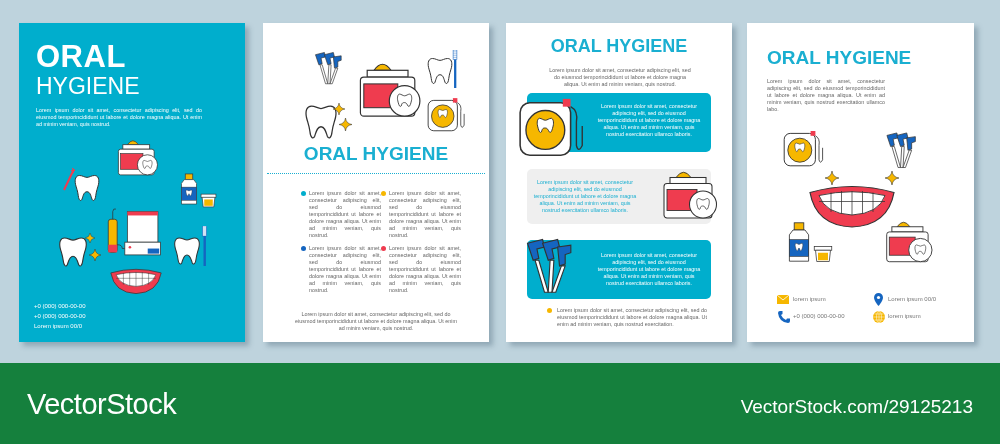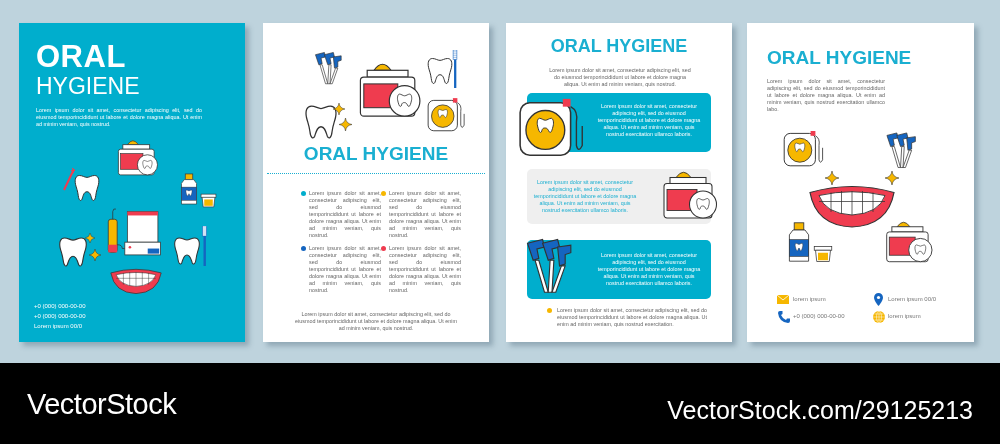--- a/index.html
+++ b/index.html
@@ -40,23 +40,23 @@
   .p3 .btext { position: absolute; width: 104px; font-size: 5.4px; line-height: 7px; text-align: center; }
   .p3 .foot { left: 51px; top: 284px; width: 150px; }
   .p3 .fdot { left: 41px; top: 285px; width: 5px; height: 5px; border-radius: 50%; background: #f6b700; }
 
   
   .p4 .title { left: 20px; top: 24px; font-size: 19px; font-weight: bold; color: #1aafd1; }
   .p4 .intro { left: 20px; top: 55px; width: 118px; }
   .p4 .ci { position: absolute; font-size: 6px; color: #777; }
   .p4 .cicon { position: absolute; }
 
-  .band { position: absolute; left: 0; top: 363px; width: 1000px; height: 81px; background: #000000; }
+  .band { position: absolute; left: 0; top: 363px; width: 1000px; height: 81px; background: #15803d; }
   .brand { position: absolute; left: 27px; top: 25px; font-size: 29px; color: #fff; letter-spacing: -0.5px; }
-  .ref { position: absolute; right: 27px; top: 33px; font-size: 25px; color: #fff; }
+  .ref { position: absolute; right: 27px; top: 33px; font-size: 19px; color: #fff; }
 </style>
 </head>
 <body>
 
 <svg width="0" height="0" style="position:absolute">
   <defs>
     <symbol id="tooth" viewBox="0 0 20 24">
       <path d="M4 2 C1 2 0 5 0.8 9 C1.5 12 2.5 14 3 18 C3.4 22 5 23 6 21 C7 18 7.5 15 10 15 C12.5 15 13 18 14 21 C15 23 16.6 22 17 18 C17.5 14 18.5 12 19.2 9 C20 5 19 2 16 2 C13.5 2 12 3.5 10 3.5 C8 3.5 6.5 2 4 2 Z" fill="#fff" stroke="#333" stroke-width="0.8"></path>
     </symbol>
     <symbol id="sparkle" viewBox="0 0 10 10">

